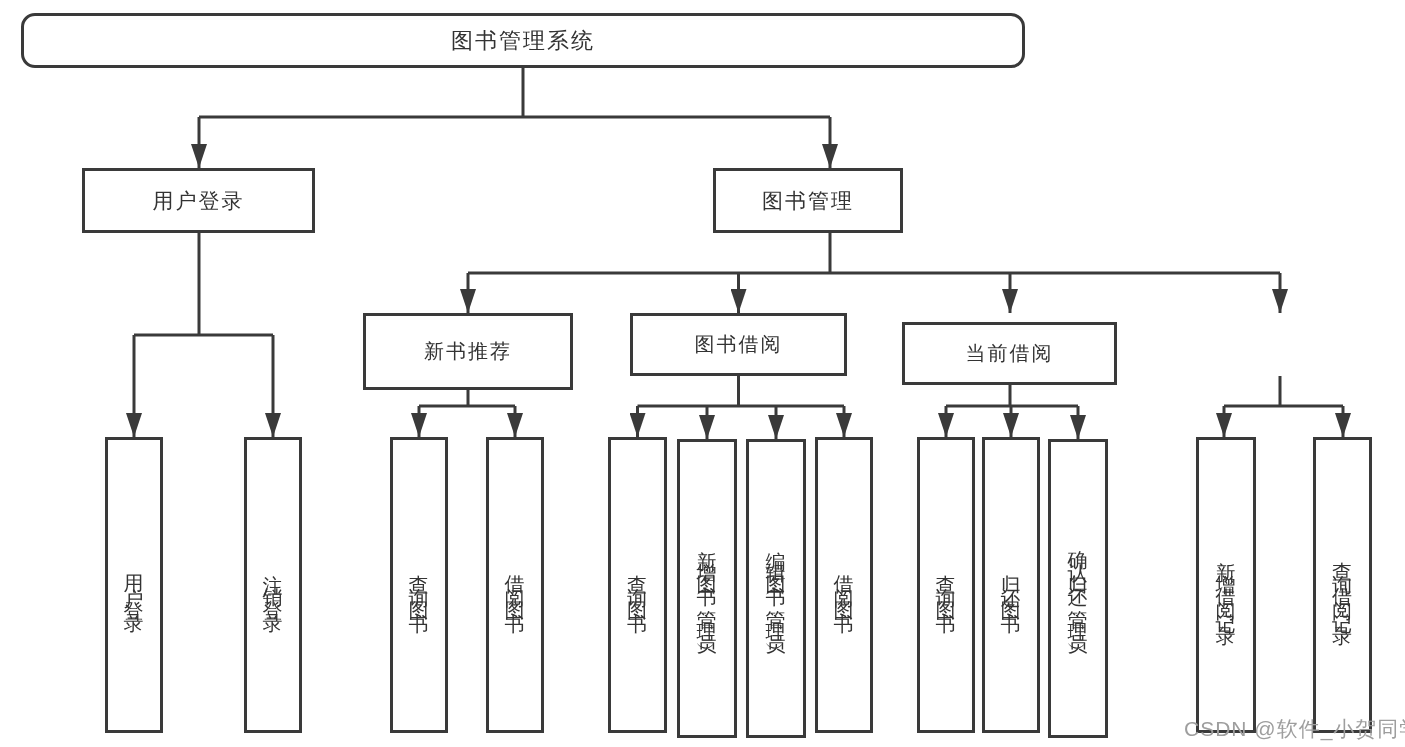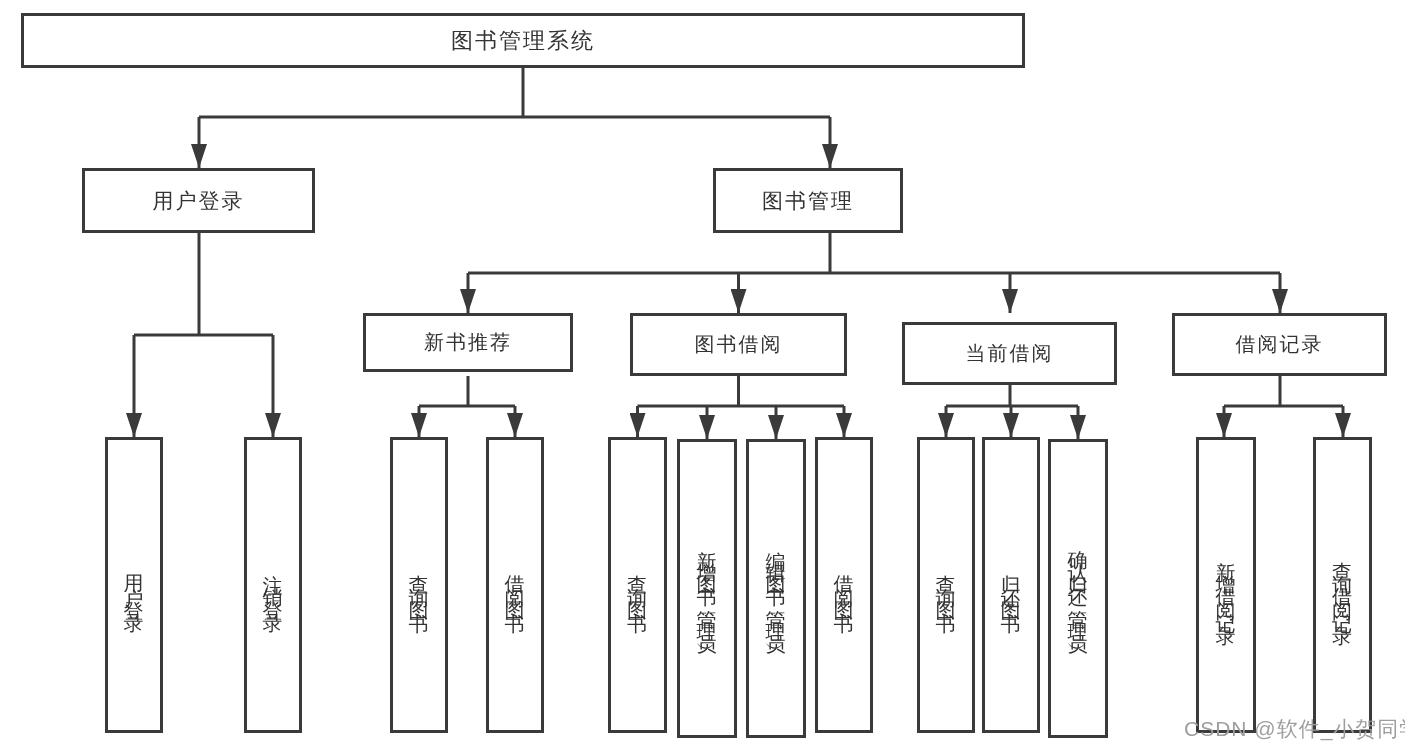--- a/index.html
+++ b/index.html
@@ -22,21 +22,21 @@
     box-sizing: border-box;
     border: 3px solid #3a3a3a;
     background: #ffffff;
     display: flex;
     align-items: center;
     justify-content: center;
     font-size: 20px;
     letter-spacing: 2px;
     text-align: center;
   }
-  .root-box  { font-size: 22px; }
+  .root-box  { font-size: 22px; border-radius: 14px; }
   .level2-box { font-size: 21px; }
   .leaf .vtext {
     writing-mode: vertical-rl;
     text-orientation: mixed;
     font-size: 20px;
     letter-spacing: 13px;
     line-height: 1;
   }
   .leaf.tall .vtext { letter-spacing: 12px; }
   .watermark {
@@ -90,24 +90,23 @@
     <line x1="1078" y1="406" x2="1078" y2="439" stroke="#3a3a3a" stroke-width="3" marker-end="url(#arrow)"></line>
     <line x1="1224" y1="406" x2="1224" y2="437" stroke="#3a3a3a" stroke-width="3" marker-end="url(#arrow)"></line>
     <line x1="1343" y1="406" x2="1343" y2="437" stroke="#3a3a3a" stroke-width="3" marker-end="url(#arrow)"></line>
   </svg>
 
   <div class="box root-box" style="left:21px; top:13px; width:1004px; height:55px;">图书管理系统</div>
 
   <div class="box level2-box" style="left:82px; top:168px; width:233px; height:65px;">用户登录</div>
   <div class="box level2-box" style="left:713px; top:168px; width:190px; height:65px;">图书管理</div>
 
-  <div class="box" style="left:363px; top:313px; width:210px; height:59px;">新书推荐</div>
+  <div class="box" style="left:363px; top:313px; width:210px; height:77px;">新书推荐</div>
   <div class="box" style="left:630px; top:313px; width:217px; height:63px;">图书借阅</div>
   <div class="box" style="left:902px; top:322px; width:215px; height:63px;">当前借阅</div>
-  <div class="box" style="left:1172px; top:313px; width:215px; height:63px;">借阅记录</div>
 
   <div class="box leaf" style="left:105px; top:437px; width:58px; height:296px;">
     <span class="vtext">用户登录</span>
   </div>
   <div class="box leaf" style="left:244px; top:437px; width:58px; height:296px;">
     <span class="vtext">注销登录</span>
   </div>
 
   <div class="box leaf" style="left:390px; top:437px; width:58px; height:296px;">
     <span class="vtext">查询图书</span>

